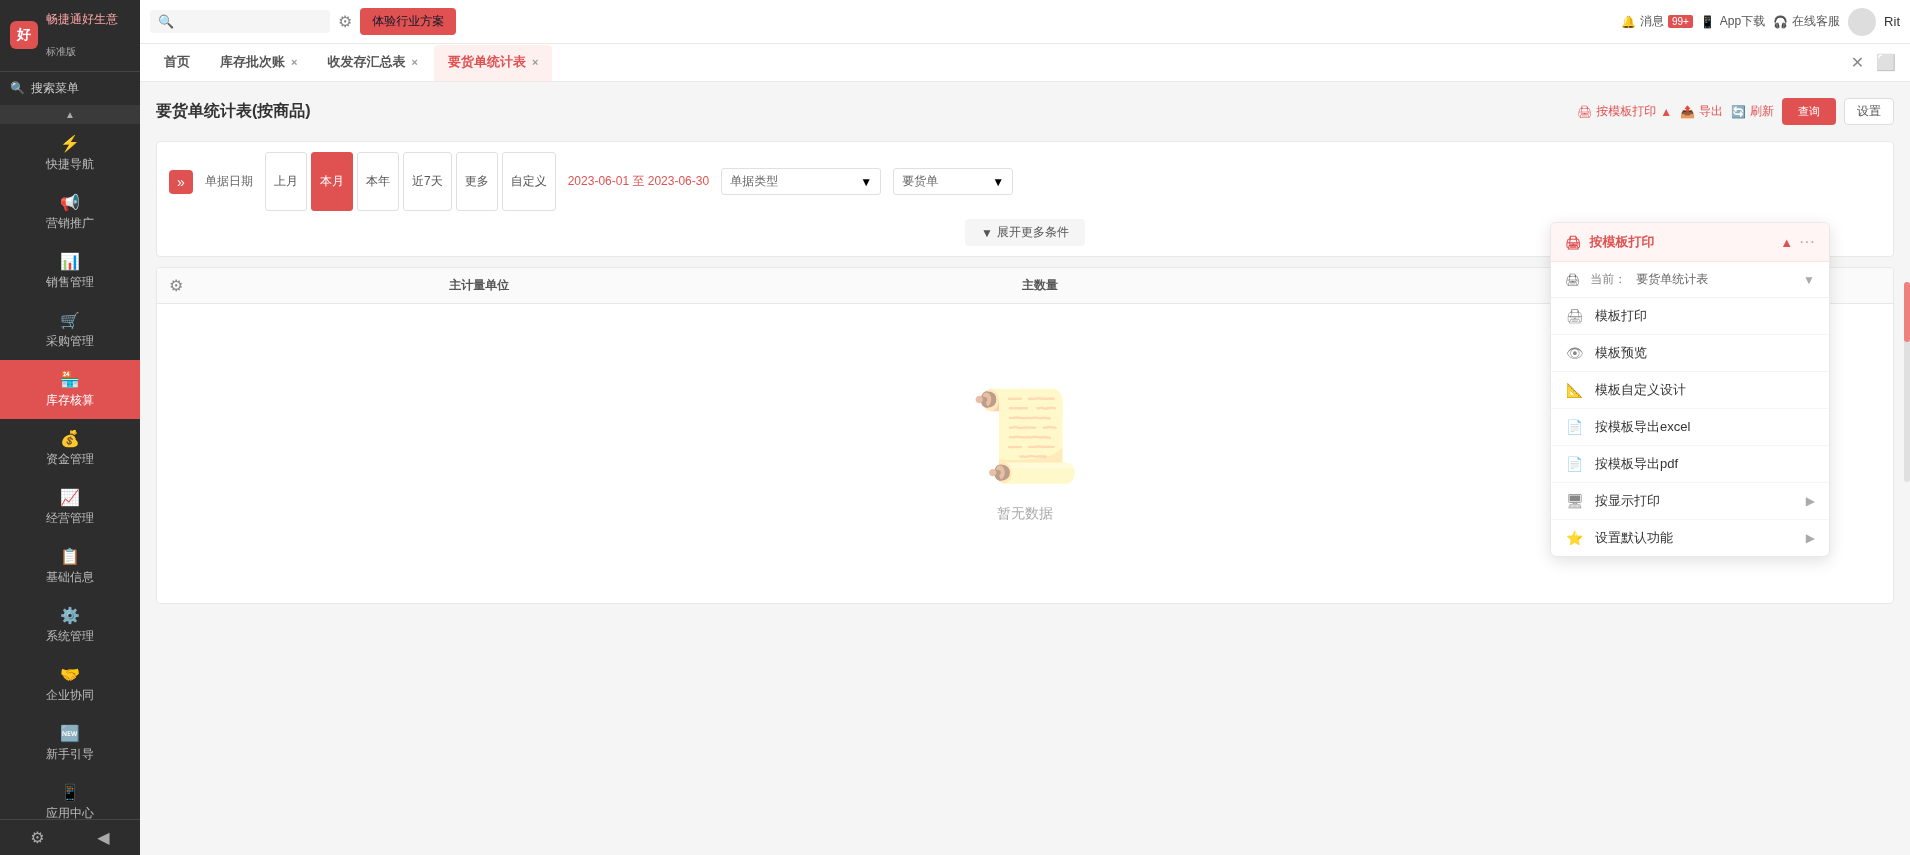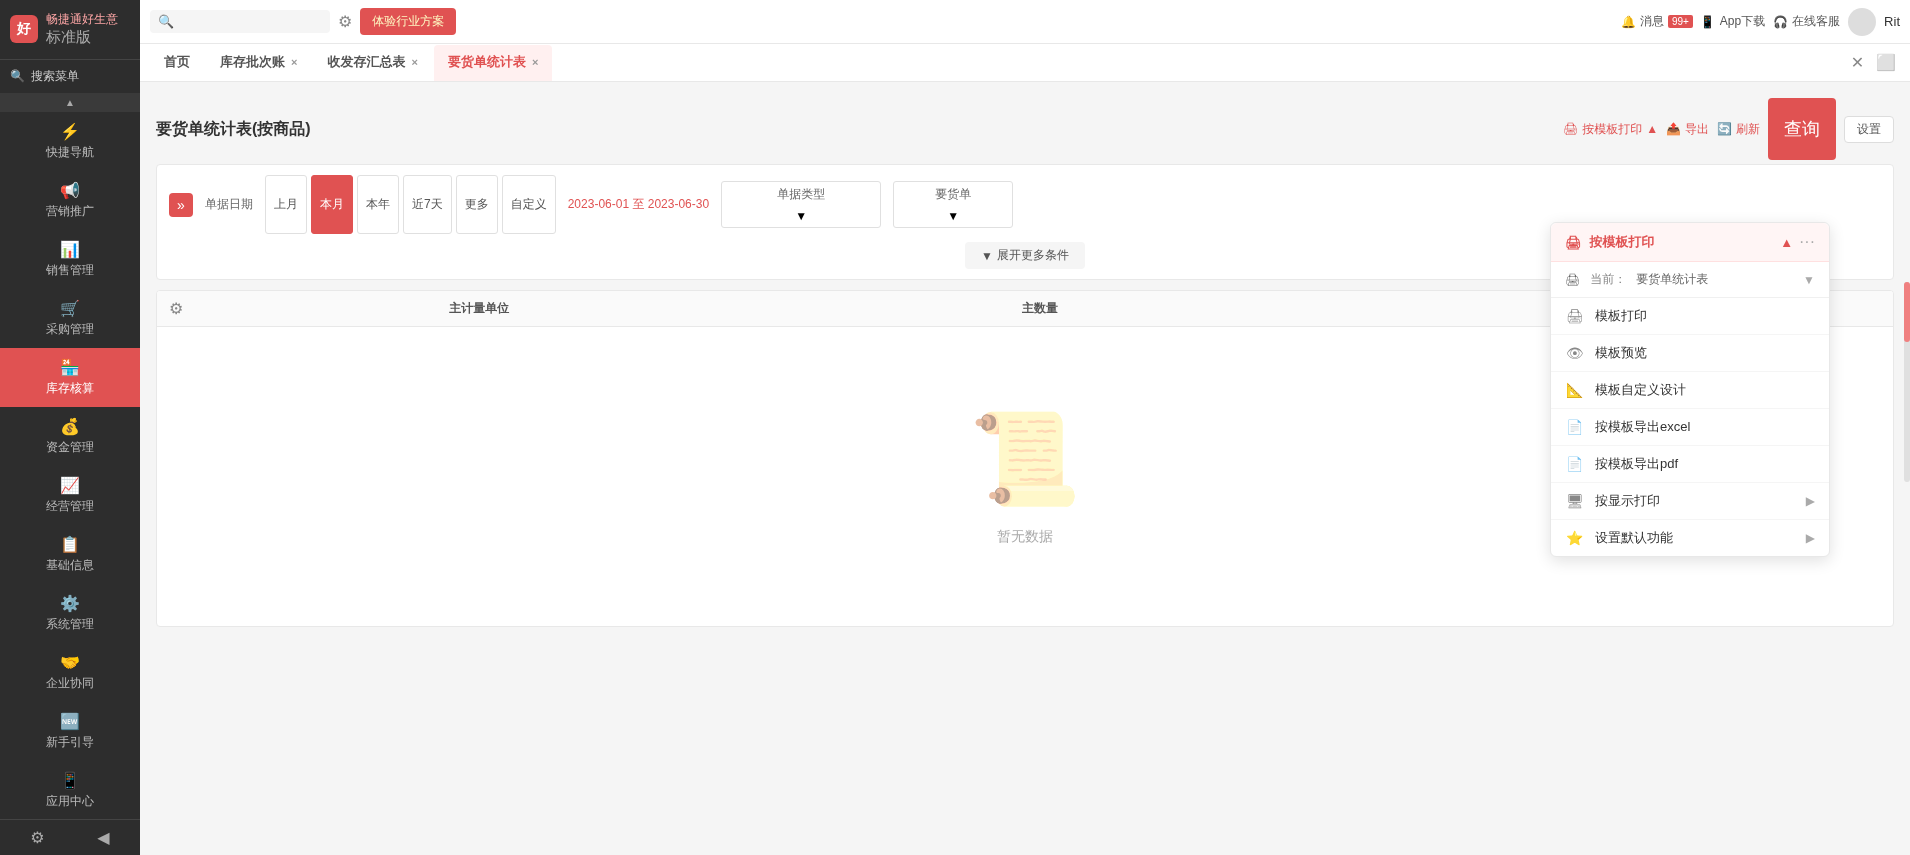--- a/index.html
+++ b/index.html
@@ -28,21 +28,21 @@
       background: #e05252;
       border-radius: 6px;
       display: flex;
       align-items: center;
       justify-content: center;
       color: white;
       font-size: 14px;
       font-weight: bold;
     }
     .logo-text { font-size: 12px; color: #fca5a5; line-height: 1.3; }
-    .logo-badge { font-size: 15px; color: #aaa; }
+    .logo-badge { font-size: 10px; color: #aaa; margin-top: 17px; }
     .sidebar-search {
       display: flex;
       align-items: center;
       padding: 8px 10px;
       gap: 6px;
       cursor: pointer;
       color: #ccc;
       font-size: 12px;
     }
     .sidebar-nav { flex: 1; overflow-y: auto; }
@@ -111,21 +111,21 @@
     .top-bar-search input {
       border: none;
       background: transparent;
       outline: none;
       font-size: 12px;
       width: 100%;
     }
     .top-bar-actions { display: flex; align-items: center; gap: 8px; margin-left: auto; }
     .btn-industry {
       background: #e05252;
-      color: #fef9c3;
+      color: #0f172a;
       border: none;
       border-radius: 4px;
       padding: 5px 12px;
       cursor: pointer;
       font-size: 12px;
     }
     .top-bar-icon-btn {
       display: flex;
       align-items: center;
       gap: 4px;
@@ -191,42 +191,42 @@
       overflow: auto;
       padding: 16px;
       position: relative;
     }
 
     
     .page-header {
       display: flex;
       align-items: center;
       justify-content: space-between;
-      margin-bottom: 4px;
+      margin-bottom: 16px;
     }
     .page-title { font-size: 16px; font-weight: bold; color: #333; }
     .header-actions { display: flex; align-items: center; gap: 8px; }
     .btn-action {
       display: flex;
       align-items: center;
       gap: 4px;
       font-size: 12px;
       cursor: pointer;
       color: #e05252;
       background: none;
       border: none;
     }
     .btn-query {
       background: #e05252;
       color: #fff;
       border: none;
       border-radius: 4px;
-      padding: 19px 16px;
-      cursor: pointer;
-      font-size: 18px;
+      padding: 6px 16px;
+      cursor: pointer;
+      font-size: 11px;
     }
     .btn-settings {
       background: #fff;
       color: #555;
       border: 1px solid #ddd;
       border-radius: 4px;
       padding: 4px 12px;
       cursor: pointer;
       font-size: 12px;
     }
@@ -283,21 +283,20 @@
       display: flex;
       align-items: center;
       border: 1px solid #e0e0e0;
       border-radius: 3px;
       padding: 4px 8px;
       font-size: 12px;
       cursor: pointer;
       background: #fff;
       gap: 6px;
       min-width: 160px;
-      flex-direction: column;
     }
     .filter-type-label { color: #666; flex: 1; }
     .filter-expand-more {
       display: flex;
       align-items: center;
       justify-content: center;
       background: #f5f5f5;
       border-radius: 4px;
       padding: 5px 16px;
       font-size: 12px;

